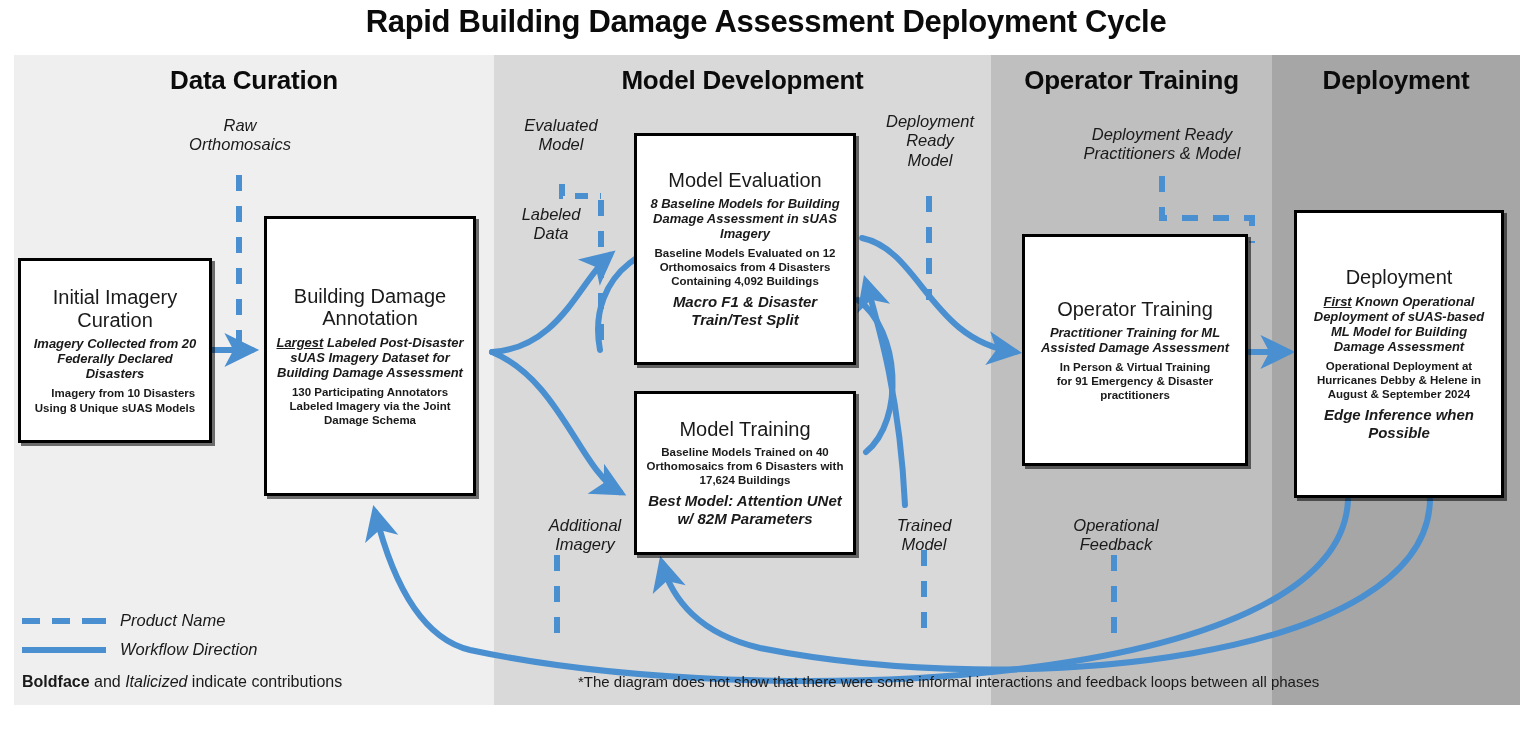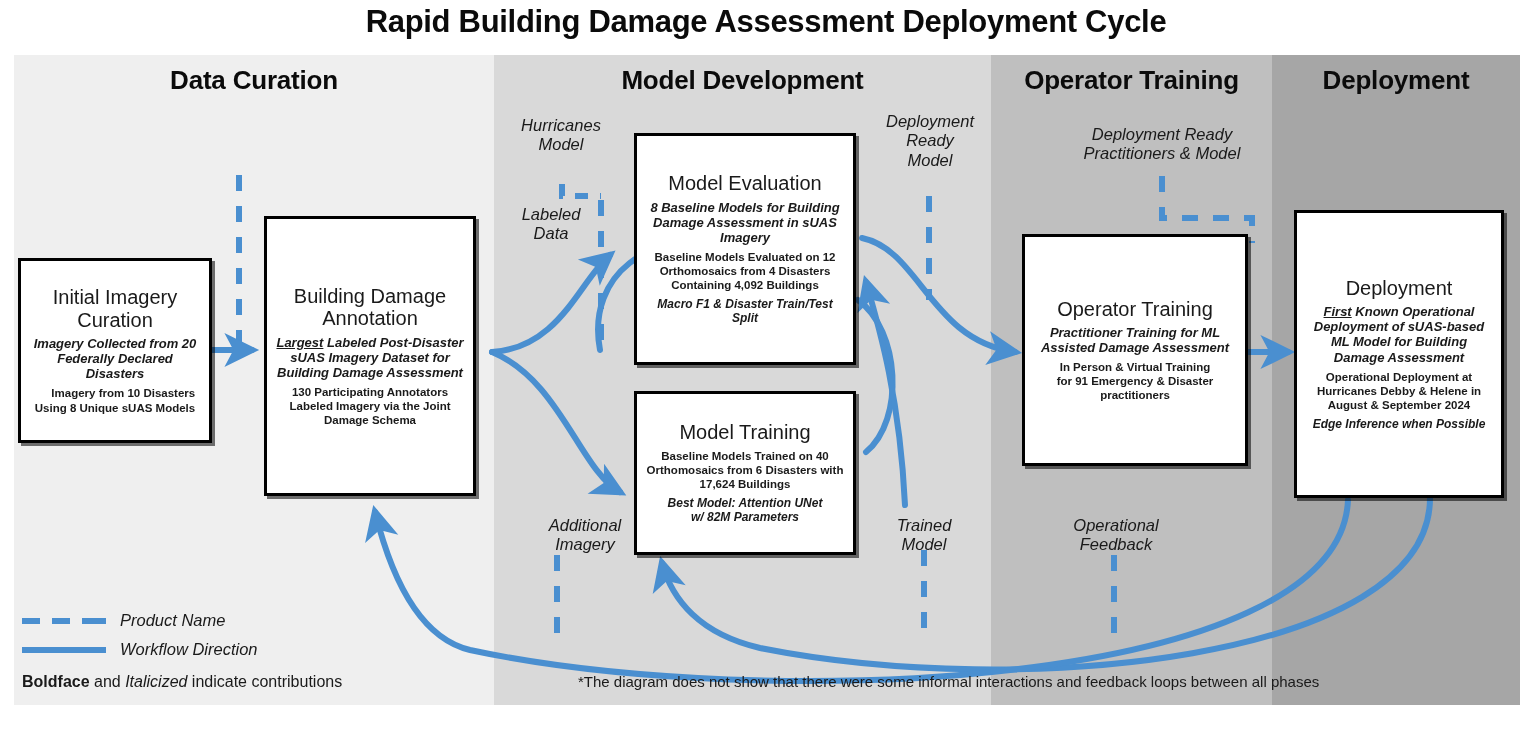--- a/index.html
+++ b/index.html
@@ -28,21 +28,21 @@
     position:absolute;background:#ffffff;border:3.5px solid #000000;
     box-sizing:border-box;text-align:center;
     box-shadow:3px 3px 0 rgba(0,0,0,0.55);
     display:flex;flex-direction:column;justify-content:center;align-items:center;
     padding:4px 7px;
   }
   .box-title{font-size:20px;font-weight:400;color:#1a1a1a;line-height:1.12;margin-bottom:3px;}
   .box-claim{font-size:13px;font-weight:bold;font-style:italic;line-height:1.16;margin:2px 0 3px;}
   .box-claim u{text-decoration:underline;}
   .box-detail{font-size:11.5px;font-weight:bold;line-height:1.22;margin-top:2px;}
-  .box-note{font-size:12px;font-weight:bold;font-style:italic;line-height:1.2;margin-top:5px;}
+  .box-note{font-size:15px;font-weight:bold;font-style:italic;line-height:1.2;margin-top:5px;}
 
   
   .flow-label{
     position:absolute;font-size:16.5px;font-style:italic;font-weight:500;
     color:#1a1a1a;text-align:center;line-height:1.18;white-space:pre-line;
   }
 
   
   #legend{position:absolute;left:22px;top:606px;width:450px;}
   .leg-row{display:flex;align-items:center;height:29px;}
@@ -175,22 +175,24 @@
 
   <div class="box" style="left:1294px;top:210px;width:210px;height:288px;">
     <div class="box-title" style="white-space: pre-line;">Deployment</div>
     <div class="box-claim"><u>First</u><span> Known Operational Deployment of sUAS-based ML Model for Building Damage Assessment</span></div>
     <div class="box-detail" style="white-space: pre-line;">Operational Deployment at
 Hurricanes Debby &amp; Helene in
 August &amp; September 2024</div>
     <div class="box-note" style="white-space: pre-line;">Edge Inference when Possible</div>
   </div>
 
-
-  <div class="flow-label" style="left: 500px; top: 116px; width: 122px; white-space: pre-line;">Hurricanes
+  <div class="flow-label" style="left: 170px; top: 116px; width: 140px; white-space: pre-line;">Raw
+Orthomosaics</div>
+
+  <div class="flow-label" style="left: 500px; top: 116px; width: 122px; white-space: pre-line;">Evaluated
 Model</div>
 
   <div class="flow-label" style="left: 498px; top: 205px; width: 106px; white-space: pre-line;">Labeled
 Data</div>
 
   <div class="flow-label" style="left: 865px; top: 112px; width: 130px; white-space: pre-line;">Deployment
 Ready
 Model</div>
 
   <div class="flow-label" style="left: 1040px; top: 125px; width: 244px; white-space: pre-line;">Deployment Ready

